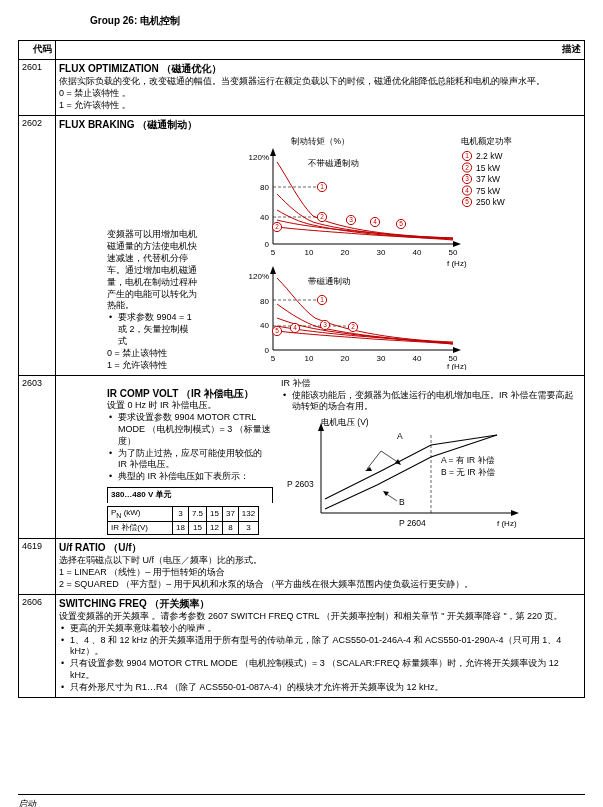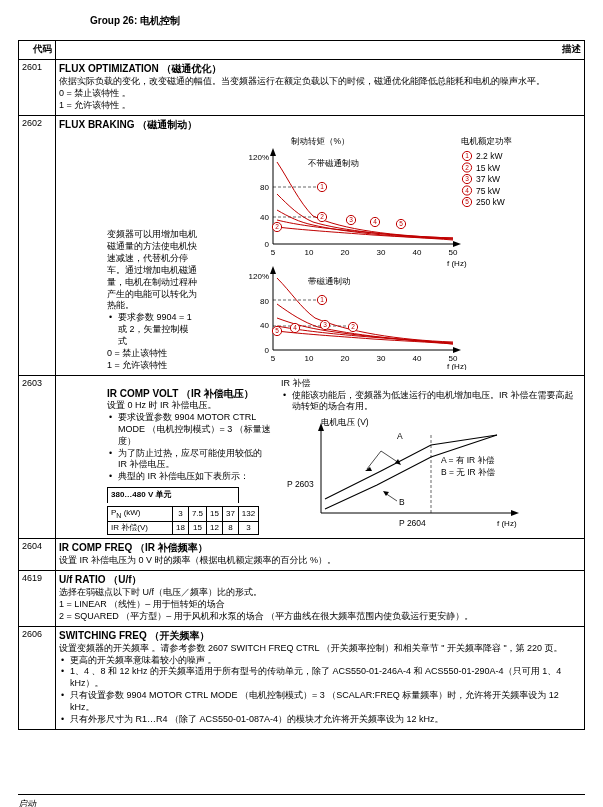--- a/index.html
+++ b/index.html
@@ -102,21 +102,21 @@
     width: 58px;
     font-size: 8px;
   }
   .minihdr {
     border: 1px solid #000;
     border-bottom: none;
     font-size: 8px;
     font-weight: bold;
     padding: 2px 3px;
     display: block;
-    width: 132px;
+    width: 166px;
     box-sizing: border-box;
   }
   .footer {
     position: absolute;
     left: 18px;
     bottom: 10px;
     font-size: 9px;
     font-style: italic;
   }
   .footer-rule {
@@ -366,29 +366,20 @@
                 <text x="160" y="50" font-size="8.5">A = 有 IR 补偿</text>
                 <text x="160" y="62" font-size="8.5">B = 无 IR 补偿</text>
                 <text x="6" y="74" font-size="8.5">P 2603</text>
                 <text x="118" y="113" font-size="8.5">P 2604</text>
               </svg>
             </div>
           </div>
         </td>
       </tr>
 
-      <tr>
-        <td class="code">2604</td>
-        <td>
-          <div class="pname">IR COMP FREQ （IR 补偿频率）</div>
-          <div class="desc">
-            <p>设置 IR 补偿电压为 0 V 时的频率（根据电机额定频率的百分比 %）。</p>
-          </div>
-        </td>
-      </tr>
 
       <tr>
         <td class="code">4619</td>
         <td>
           <div class="pname">U/f RATIO （U/f）</div>
           <div class="desc">
             <p>选择在弱磁点以下时 U/f（电压／频率）比的形式。</p>
             <p>1 = LINEAR （线性）– 用于恒转矩的场合</p>
             <p>2 = SQUARED （平方型）– 用于风机和水泵的场合 （平方曲线在很大频率范围内使负载运行更安静）。</p>
           </div>

